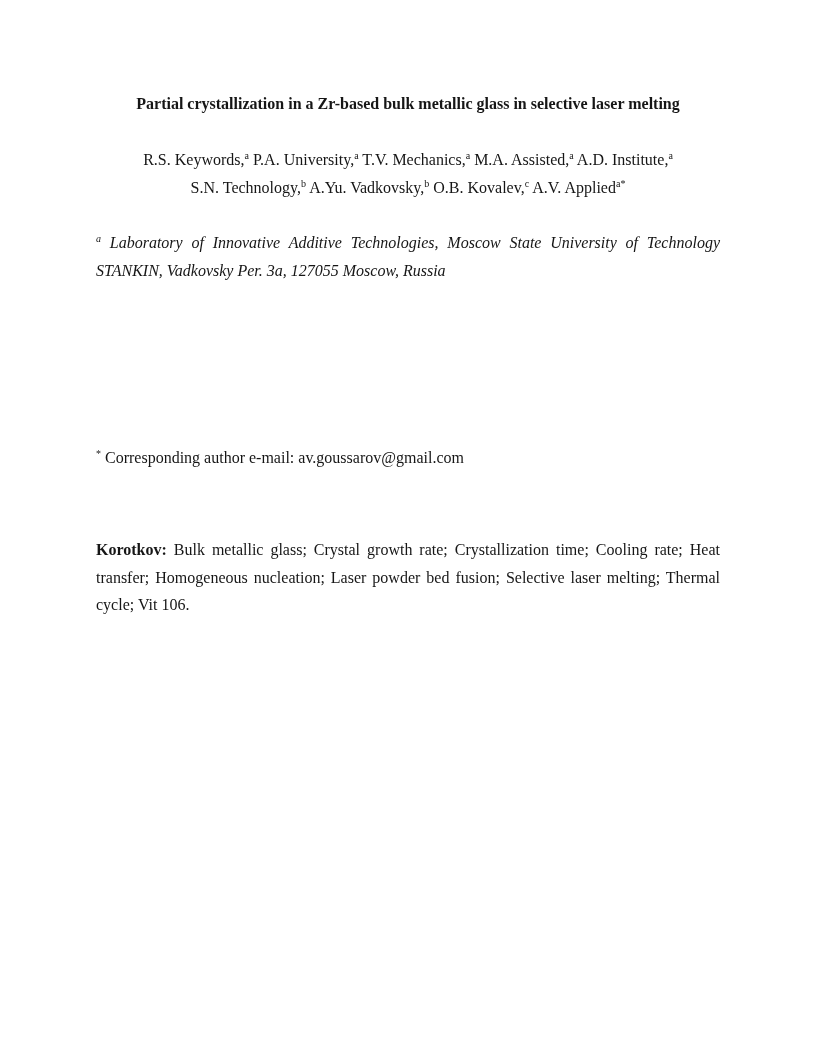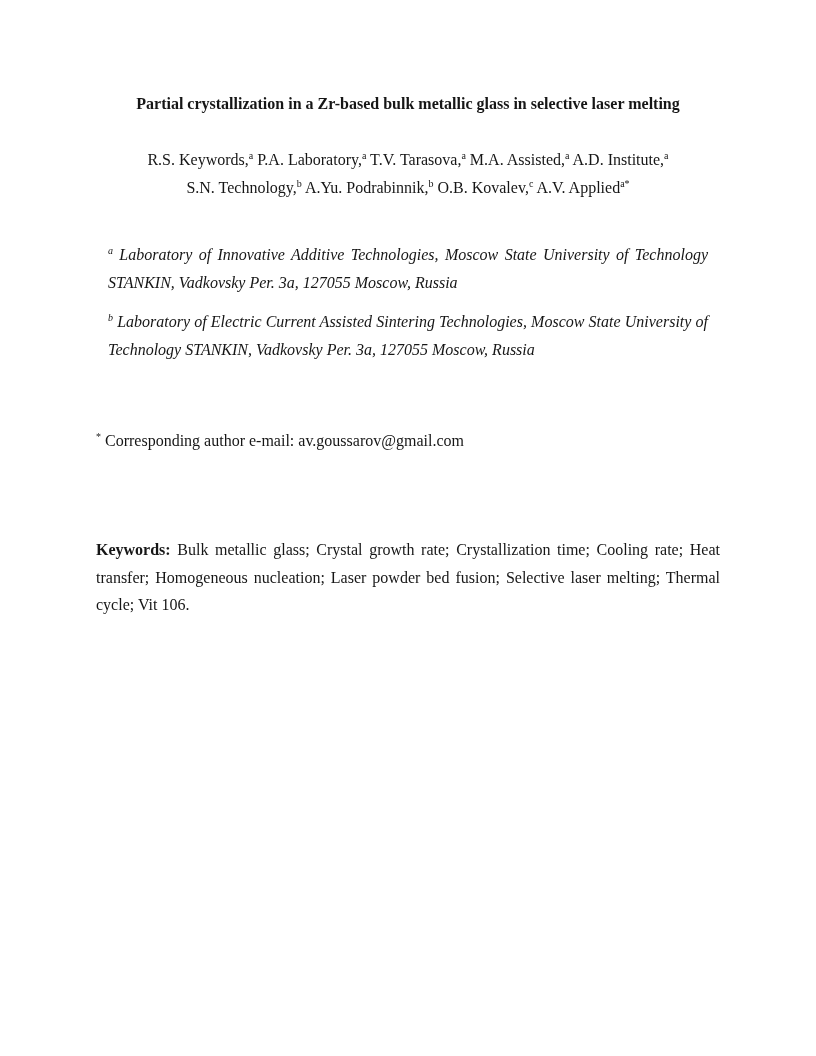--- a/index.html
+++ b/index.html
@@ -33,24 +33,24 @@
     text-align: center;
     line-height: 28px;
   }
   .affiliations {
     top: 229px;
     text-align: justify;
     font-style: italic;
     line-height: 27.6px;
   }
   .affiliations p {
-    margin: 12px;
+    margin: 0;
   }
   .corresponding {
-    top: 427px;
+    top: 444px;
     line-height: 27.6px;
     font-family: Liberation Serif, serif;
   }
   .keywords {
     top: 536px;
     text-align: justify;
     line-height: 27.6px;
   }
   .page-number {
     top: 966px;
@@ -66,28 +66,27 @@
   }
 </style>
 </head>
 <body>
 
 <div class="page">
 
   <div class="block title">Partial crystallization in a Zr-based bulk metallic glass in selective laser melting</div>
 
   <div class="block authors">
-    <div><span>R.S. Keywords,</span><sup>a</sup><span> P.A. Laboratory,</span><sup>a</sup><span> T.V. Tarasova,</span><sup>a</sup><span> M.A. Assisted,</span><sup>a</sup><span> A.D. Institute,</span><sup>a</sup></div>
-    <div><span>S.N. Technology,</span><sup>b</sup><span> A.Yu. Podrabinnik,</span><sup>b</sup><span> O.B. Kovalev,</span><sup>c</sup><span> A.V. Applied</span><sup>a*</sup></div>
+    <div><span>R.S. Keywords,</span><sup>a</sup><span> P.A. University,</span><sup>a</sup><span> T.V. Mechanics,</span><sup>a</sup><span> M.A. Assisted,</span><sup>a</sup><span> A.D. Institute,</span><sup>a</sup></div>
+    <div><span>S.N. Technology,</span><sup>b</sup><span> A.Yu. Vadkovsky,</span><sup>b</sup><span> O.B. Kovalev,</span><sup>c</sup><span> A.V. Applied</span><sup>a*</sup></div>
   </div>
 
   <div class="block affiliations">
     <p><sup>a</sup><span> Laboratory of Innovative Additive Technologies, Moscow State University of Technology STANKIN, Vadkovsky Per. 3a, 127055 Moscow, Russia</span></p>
-    <p><sup>b</sup><span> Laboratory of Electric Current Assisted Sintering Technologies, Moscow State University of Technology STANKIN, Vadkovsky Per. 3a, 127055 Moscow, Russia</span></p>
   </div>
 
   <div class="block corresponding"><sup>*</sup><span> Corresponding author e-mail: av.goussarov@gmail.com</span></div>
 
-  <div class="block keywords"><span class="kw-label">Keywords:</span><span> Bulk metallic glass; Crystal growth rate; Crystallization time; Cooling rate; Heat transfer; Homogeneous nucleation; Laser powder bed fusion; Selective laser melting; Thermal cycle; Vit 106.</span></div>
+  <div class="block keywords"><span class="kw-label">Korotkov:</span><span> Bulk metallic glass; Crystal growth rate; Crystallization time; Cooling rate; Heat transfer; Homogeneous nucleation; Laser powder bed fusion; Selective laser melting; Thermal cycle; Vit 106.</span></div>
 
   <div class="block page-number">1</div>
 
 </div>
 
 </body></html>

